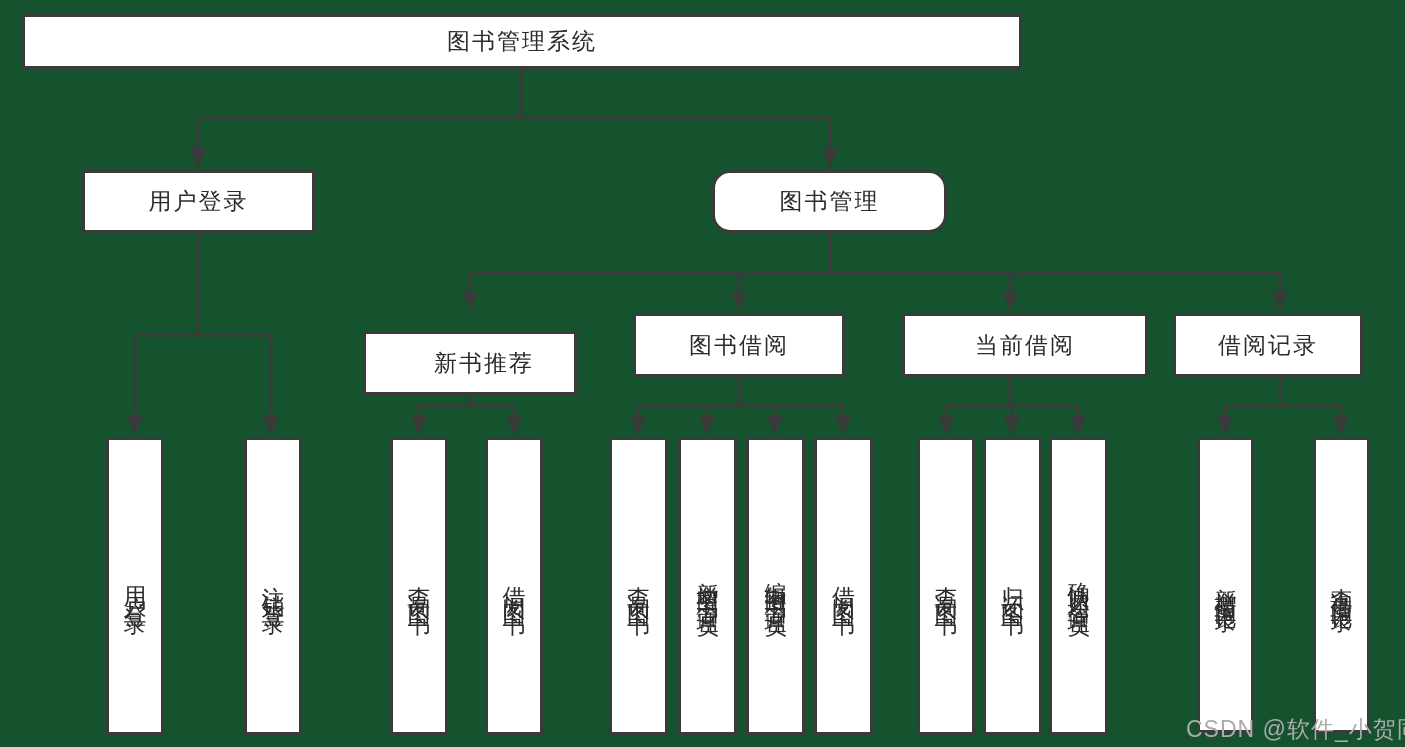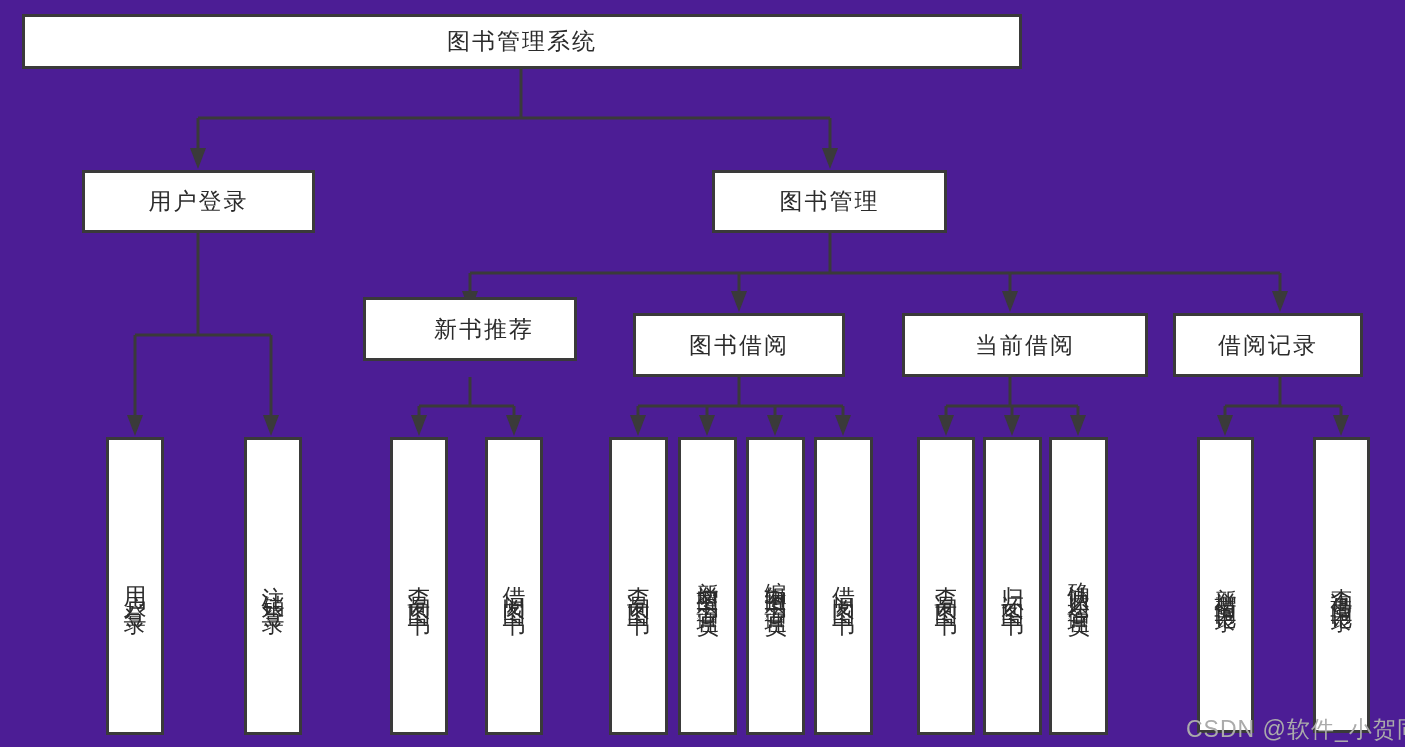--- a/index.html
+++ b/index.html
@@ -1,17 +1,17 @@
 <!DOCTYPE html>
 <html><head>
 <meta charset="utf-8">
 <style>
   html,body{margin:0;padding:0;background:#fff;}
   .stage{
-    position:relative;width:1405px;height:747px;background:#4c1d95;
+    position:relative;width:1405px;height:747px;background:#14532d;
     font-family:"Liberation Sans","DejaVu Sans",sans-serif;overflow:hidden;
   }
   .wires{position:absolute;left:0;top:0;}
   .box{
     position:absolute;box-sizing:border-box;background:#ffffff;
     border:3px solid #3a3a3a;display:flex;align-items:center;justify-content:center;
     color:#2b2b2b;
   }
   .h-box{font-size:23px;letter-spacing:2px;}
   .v-box .lbl{
@@ -95,25 +95,25 @@
     </g>
   </svg>
 
   <div class="box h-box" style="left:22px;top:14px;width:1000px;height:55px;">
     <span class="lbl">图书管理系统</span>
   </div>
 
   <div class="box h-box" style="left:82px;top:170px;width:233px;height:63px;">
     <span class="lbl">用户登录</span>
   </div>
-  <div class="box h-box" style="left:712px;top:170px;width:235px;height:63px;">
+  <div class="box h-box" style="left:712px;top:170px;width:235px;height:63px;border-radius:18px;">
     <span class="lbl">图书管理</span>
   </div>
 
-  <div class="box h-box" style="left:363px;top:297px;width:214px;height:64px;padding-left:28px;">
+  <div class="box h-box" style="left:363px;top:331px;width:214px;height:64px;padding-left:28px;">
     <span class="lbl">新书推荐</span>
   </div>
   <div class="box h-box" style="left:633px;top:313px;width:212px;height:64px;">
     <span class="lbl">图书借阅</span>
   </div>
   <div class="box h-box" style="left:902px;top:313px;width:246px;height:64px;">
     <span class="lbl">当前借阅</span>
   </div>
   <div class="box h-box" style="left:1173px;top:313px;width:190px;height:64px;">
     <span class="lbl">借阅记录</span>

